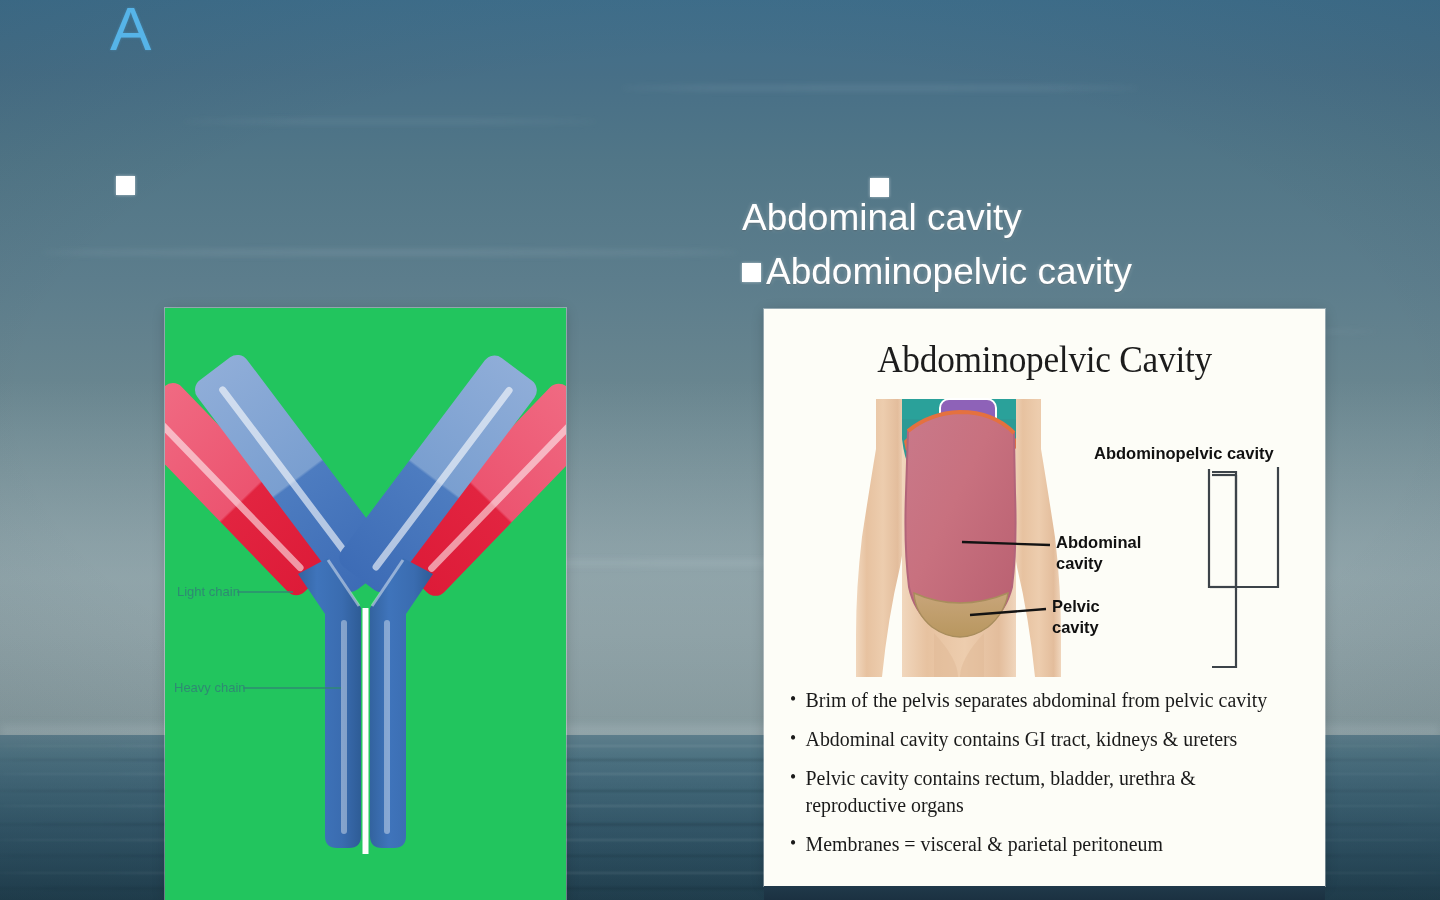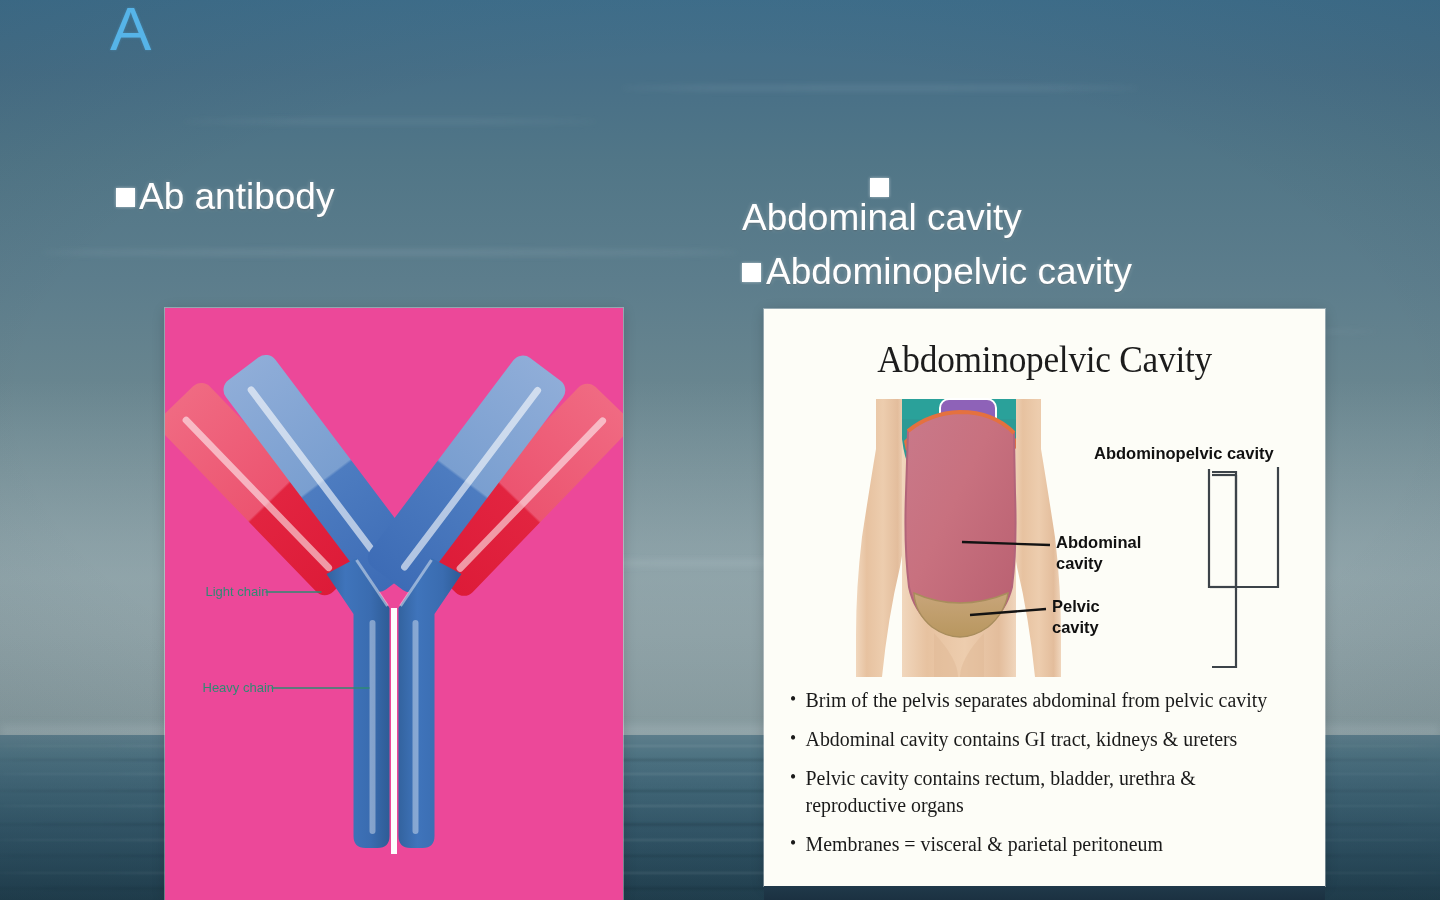--- a/index.html
+++ b/index.html
@@ -79,22 +79,22 @@
   #right-heading-1 { left:742px; top:178px;flex-direction:column; }
   #right-heading-1 .sq { width:19px; height:19px; margin-right:5px; }
   #right-heading-1 .bullet-text { font-size:37px; }
 
   #right-heading-2 { left:742px; top:251px; }
   #right-heading-2 .sq { width:19px; height:19px; margin-right:5px; }
   #right-heading-2 .bullet-text { font-size:37px; }
 
   
   #antibody-panel {
-    position:absolute; left:165px; top:308px; width:458px; height:592px;
-    background:#ec4899;
+    position:absolute; left:165px; top:308px; width:401px; height:592px;
+    background:#22c55e;
     box-shadow:0 0 0 1px rgba(255,255,255,.35), 0 2px 12px rgba(0,0,0,.18);
     overflow:hidden;
   }
   #antibody-figure { position:absolute; inset:0; }
   #antibody-figure svg { display:block; width:100%; height:100%; }
 
   
   #abdominopelvic-panel {
     position:absolute; left:764px; top:309px; width:561px; height:577px;
     background:#fdfdf7;
@@ -154,21 +154,20 @@
     <div class="wave dark" style="top:152px; height:3px;"></div>
   </div>
   <div class="vignette"></div>
   <div class="ghost-text"></div>
 </div>
 
 <div id="slide-letter">A</div>
 
 <div class="bullet-line" id="left-heading">
   <span class="sq"></span>
-  <span class="bullet-text">Ab   antibody</span>
 </div>
 
 <div class="bullet-line" id="right-heading-1">
   <span class="sq"></span>
   <span class="bullet-text">Abdominal cavity</span>
 </div>
 <div class="bullet-line" id="right-heading-2">
   <span class="sq"></span>
   <span class="bullet-text">Abdominopelvic cavity</span>
 </div>

